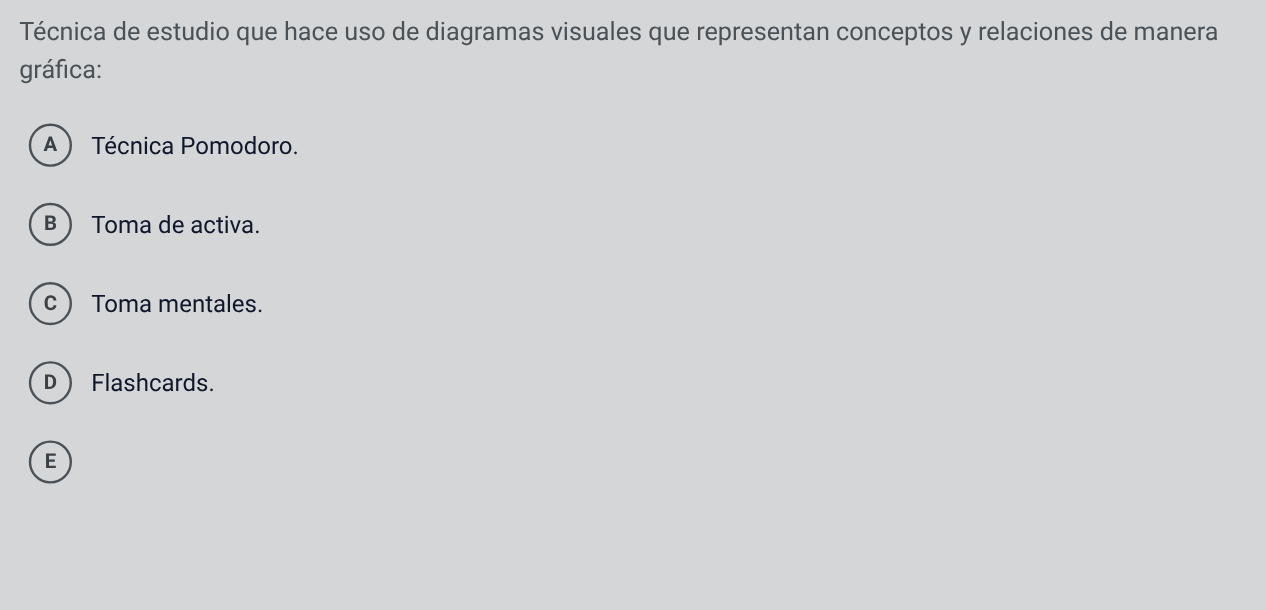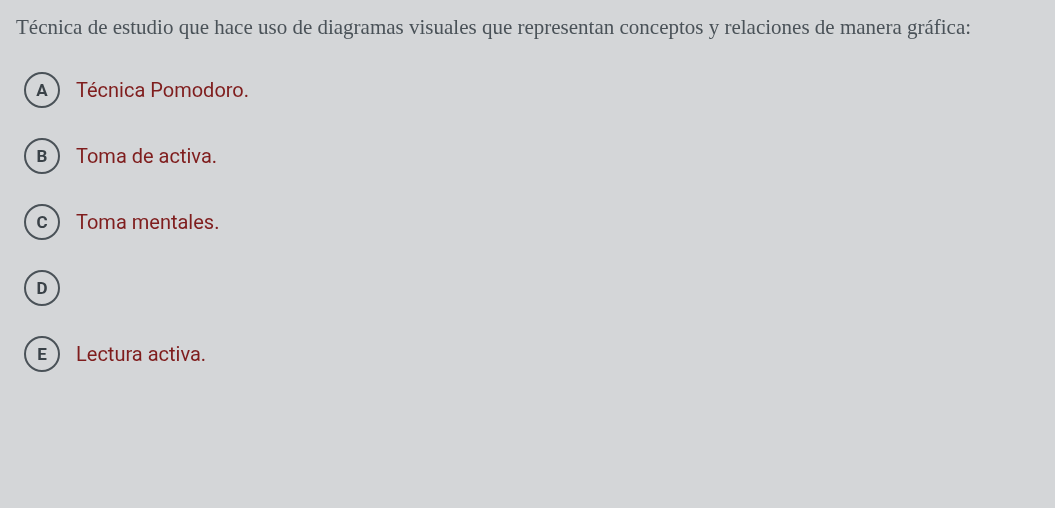--- a/index.html
+++ b/index.html
@@ -13,21 +13,20 @@
       background: #d4d6d8;
       font-family: -apple-system, BlinkMacSystemFont, "Segoe UI", Roboto, Helvetica, Arial, sans-serif;
       padding: 12px 16px;
       color: #4a5258;
     }
     .question {
       font-size: 21px;
       line-height: 1.5;
       color: #4a5258;
       margin-bottom: 28px;
-      font-family: Liberation Serif, serif;
     }
     .options {
       display: flex;
       flex-direction: column;
       gap: 30px;
       padding-left: 8px;
     }
     .option {
       display: flex;
       align-items: center;
@@ -42,21 +41,21 @@
       display: flex;
       align-items: center;
       justify-content: center;
       font-weight: 700;
       font-size: 17px;
       color: #3a4248;
       flex-shrink: 0;
     }
     .option-text {
       font-size: 20px;
-      color: #7f1d1d;
+      color: #0f172a;
     }
   </style>
 </head>
 <body>
 
 <div class="question">Técnica de estudio que hace uso de diagramas visuales que representan conceptos y relaciones de manera gráfica:</div>
 
 <div class="options">
   <div class="option">
     <div class="option-circle">A</div>
@@ -65,18 +64,18 @@
   <div class="option">
     <div class="option-circle">B</div>
     <div class="option-text">Toma de activa.</div>
   </div>
   <div class="option">
     <div class="option-circle">C</div>
     <div class="option-text">Toma mentales.</div>
   </div>
   <div class="option">
     <div class="option-circle">D</div>
+    <div class="option-text">Flashcards.</div>
   </div>
   <div class="option">
     <div class="option-circle">E</div>
-    <div class="option-text">Lectura activa.</div>
   </div>
 </div>
 
 </body></html>

